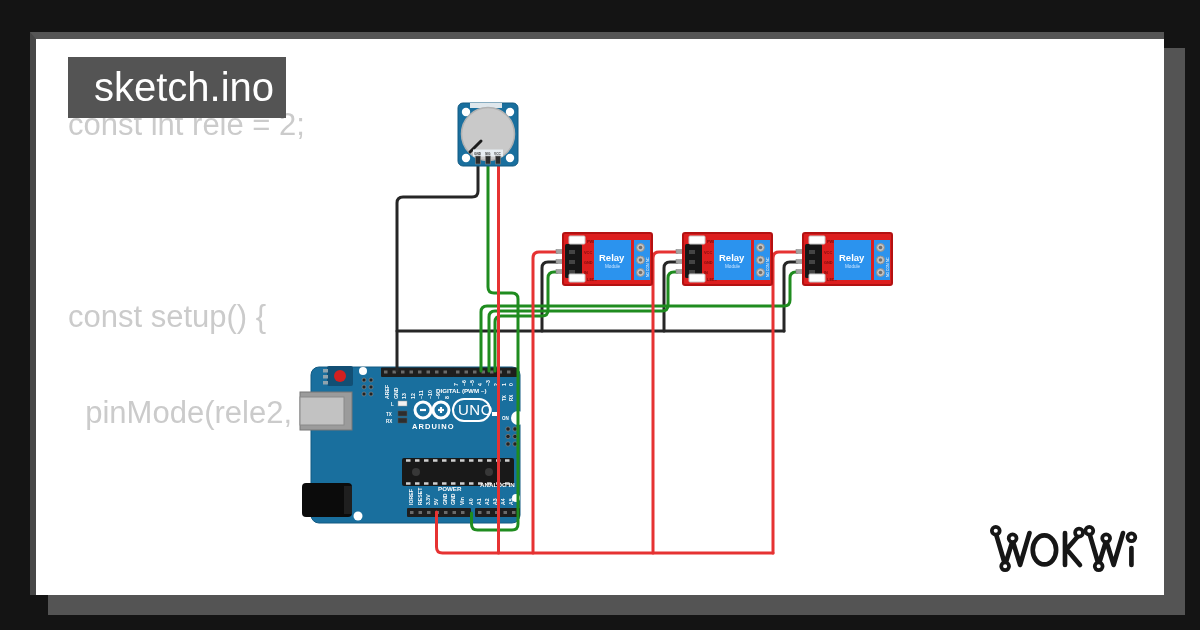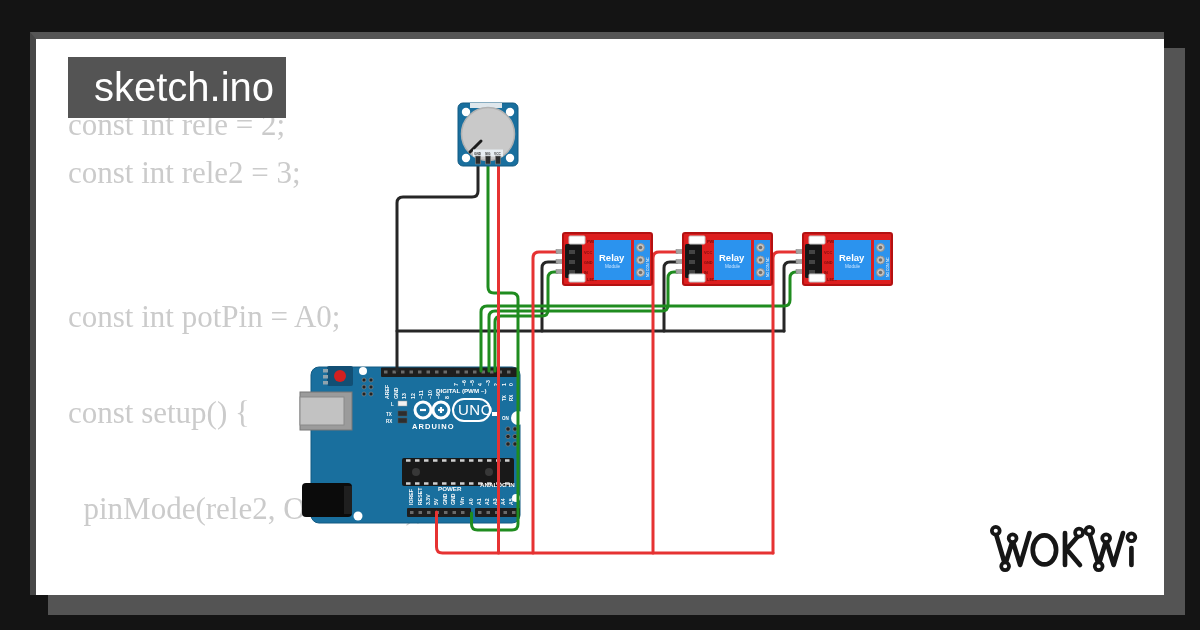--- a/index.html
+++ b/index.html
@@ -8,21 +8,20 @@
     background:#141414;font-family:"Liberation Sans", sans-serif;
   }
   .shadow{
     position:absolute;left:48px;top:48px;width:1137px;height:567px;
     background:#545454;
   }
   .page{
     position:absolute;left:30px;top:32px;width:1128px;height:556px;
     background:#ffffff;border-left:6px solid #474747;border-top:7px solid #555555;
     overflow:hidden;
-    font-family:Liberation Serif, serif;
   }
   .title-box{
     position:absolute;left:68px;top:13px;width:218px;height:61px;
     background:#545454;color:#ffffff;font-size:40px;line-height:61px;
     padding-left:26px;box-sizing:border-box;z-index:5;margin-top:44px;
   }
   .code{
     position:absolute;left:32px;top:62px;color:#cbcbcb;font-size:31px;
   }
   .code-line{height:48px;line-height:48px;white-space:pre;}
@@ -42,24 +41,22 @@
   .wire{fill:none;stroke-width:3;stroke-linecap:round;stroke-linejoin:round;}
 </style>
 </head>
 <body>
 
 <div class="shadow"></div>
 
 <div class="page">
   <div class="code">
     <div class="code-line">const int rele = 2;</div>
-    <div class="code-line">const int rele2 = 3;</div>
     <div class="code-line"></div>
     <div class="code-line"></div>
-    <div class="code-line">const int potPin = A0;</div>
     <div class="code-line"></div>
     <div class="code-line">const setup() {</div>
     <div class="code-line"></div>
     <div class="code-line">  pinMode(rele2, OUTPUT);</div>
   </div>
 </div>
 
 <div class="title-box">sketch.ino</div>
 
 <svg class="circuit" width="1200" height="630" viewBox="0 0 1200 630">

